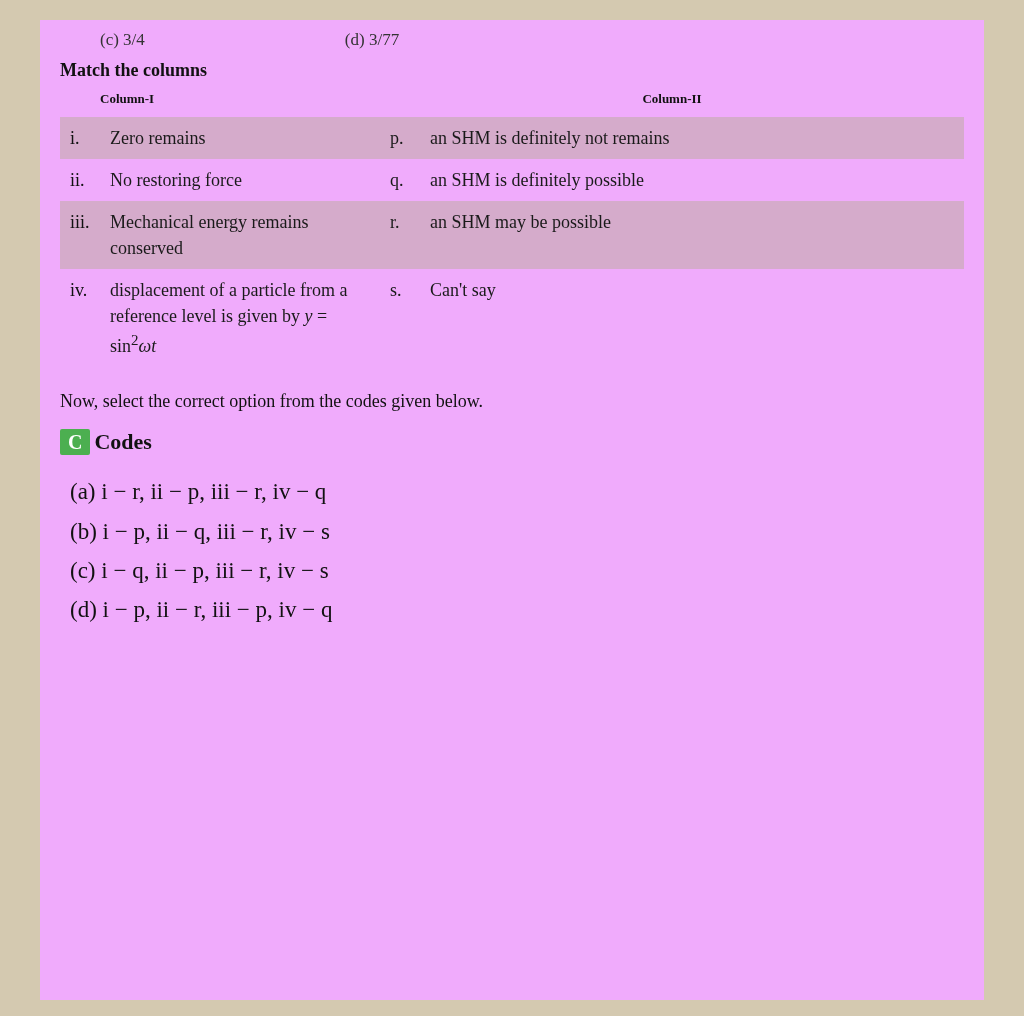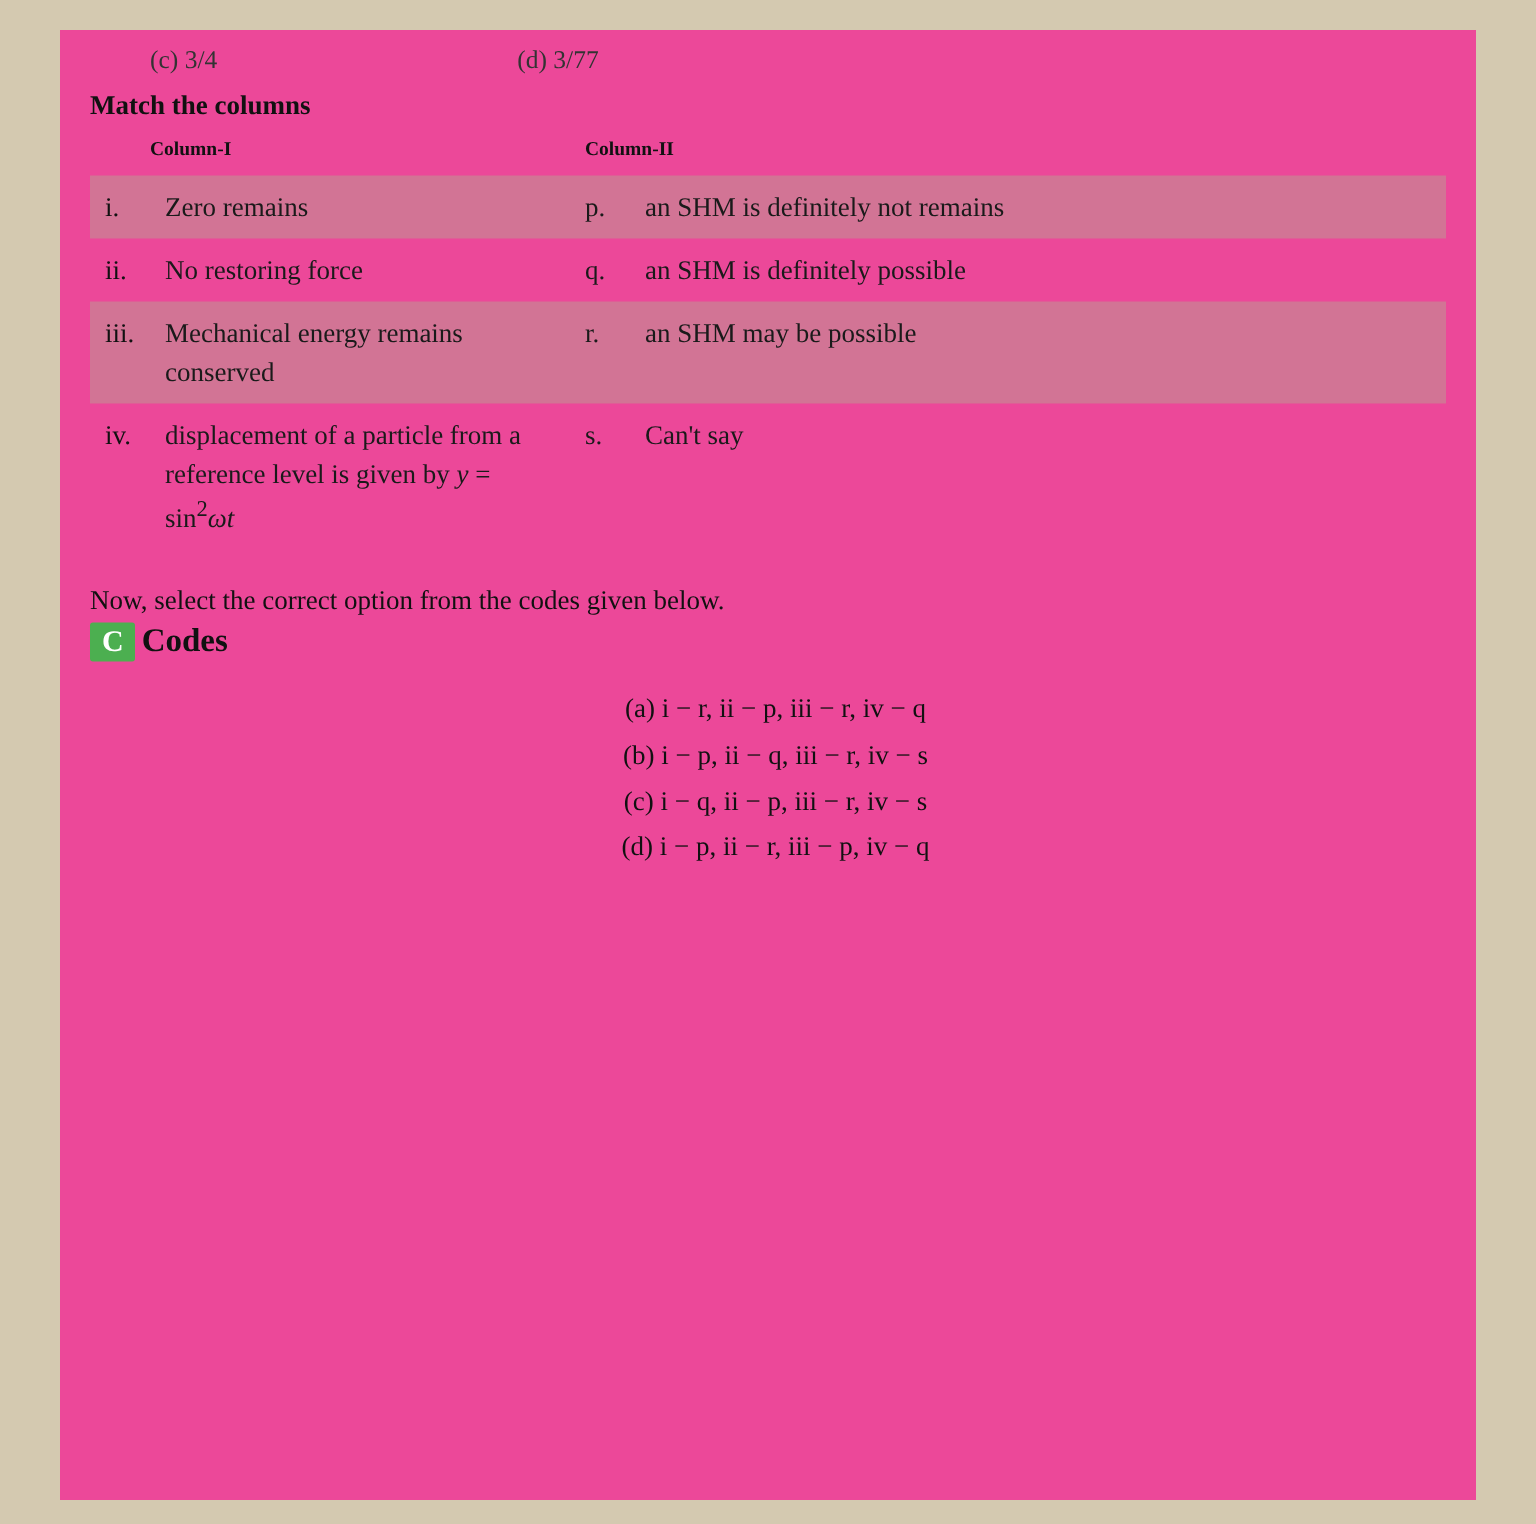--- a/index.html
+++ b/index.html
@@ -12,21 +12,21 @@
       background: #d4c9b0;
       font-family: 'Times New Roman', Times, serif;
       font-size: 18px;
       color: #1a1a1a;
       width: 1024px;
       min-height: 1016px;
       padding: 20px 40px 40px 40px;
     }
 
     .page {
-      background: #ec4899;
+      background: #f0abfc;
       padding: 10px 20px 30px 20px;
       min-height: 980px;
     }
 
     .prev-answers {
       font-size: 17px;
       margin-bottom: 10px;
       color: #333;
       display: flex;
       gap: 200px;
@@ -85,55 +85,54 @@
       padding-top: 8px;
     }
 
     tr.shaded {
       background: rgba(180,170,145,0.45);
     }
 
     .instruction {
       font-size: 18px;
       line-height: 1.6;
-      margin-bottom: 0;
+      margin-bottom: 14px;
       text-align: justify;
       color: #111;
     }
 
     .codes-heading {
       font-size: 22px;
       font-weight: bold;
       margin-bottom: 17px;
       color: #111;
     }
 
     .option-list {
       list-style: none;
       padding-left: 10px;
     }
 
     .option-list li {
-      font-size: 18px;
+      font-size: 23px;
       line-height: 1.7;
       color: #111;
-      text-align: center;
     }
 
     .math {
       font-style: italic;
     }
 
     .col-header-row th:first-child {
       text-align: left;
       padding-left: 40px;
     }
 
     .col-header-row th:nth-child(2) {
-      text-align: left;
+      text-align: center;
       padding-left: 10px;
     }
 
     .col-header-row th:nth-child(3) {
       text-align: left;
       padding-left: 0;
     }
 
     .col-header-row th:nth-child(4) {
       text-align: left;

